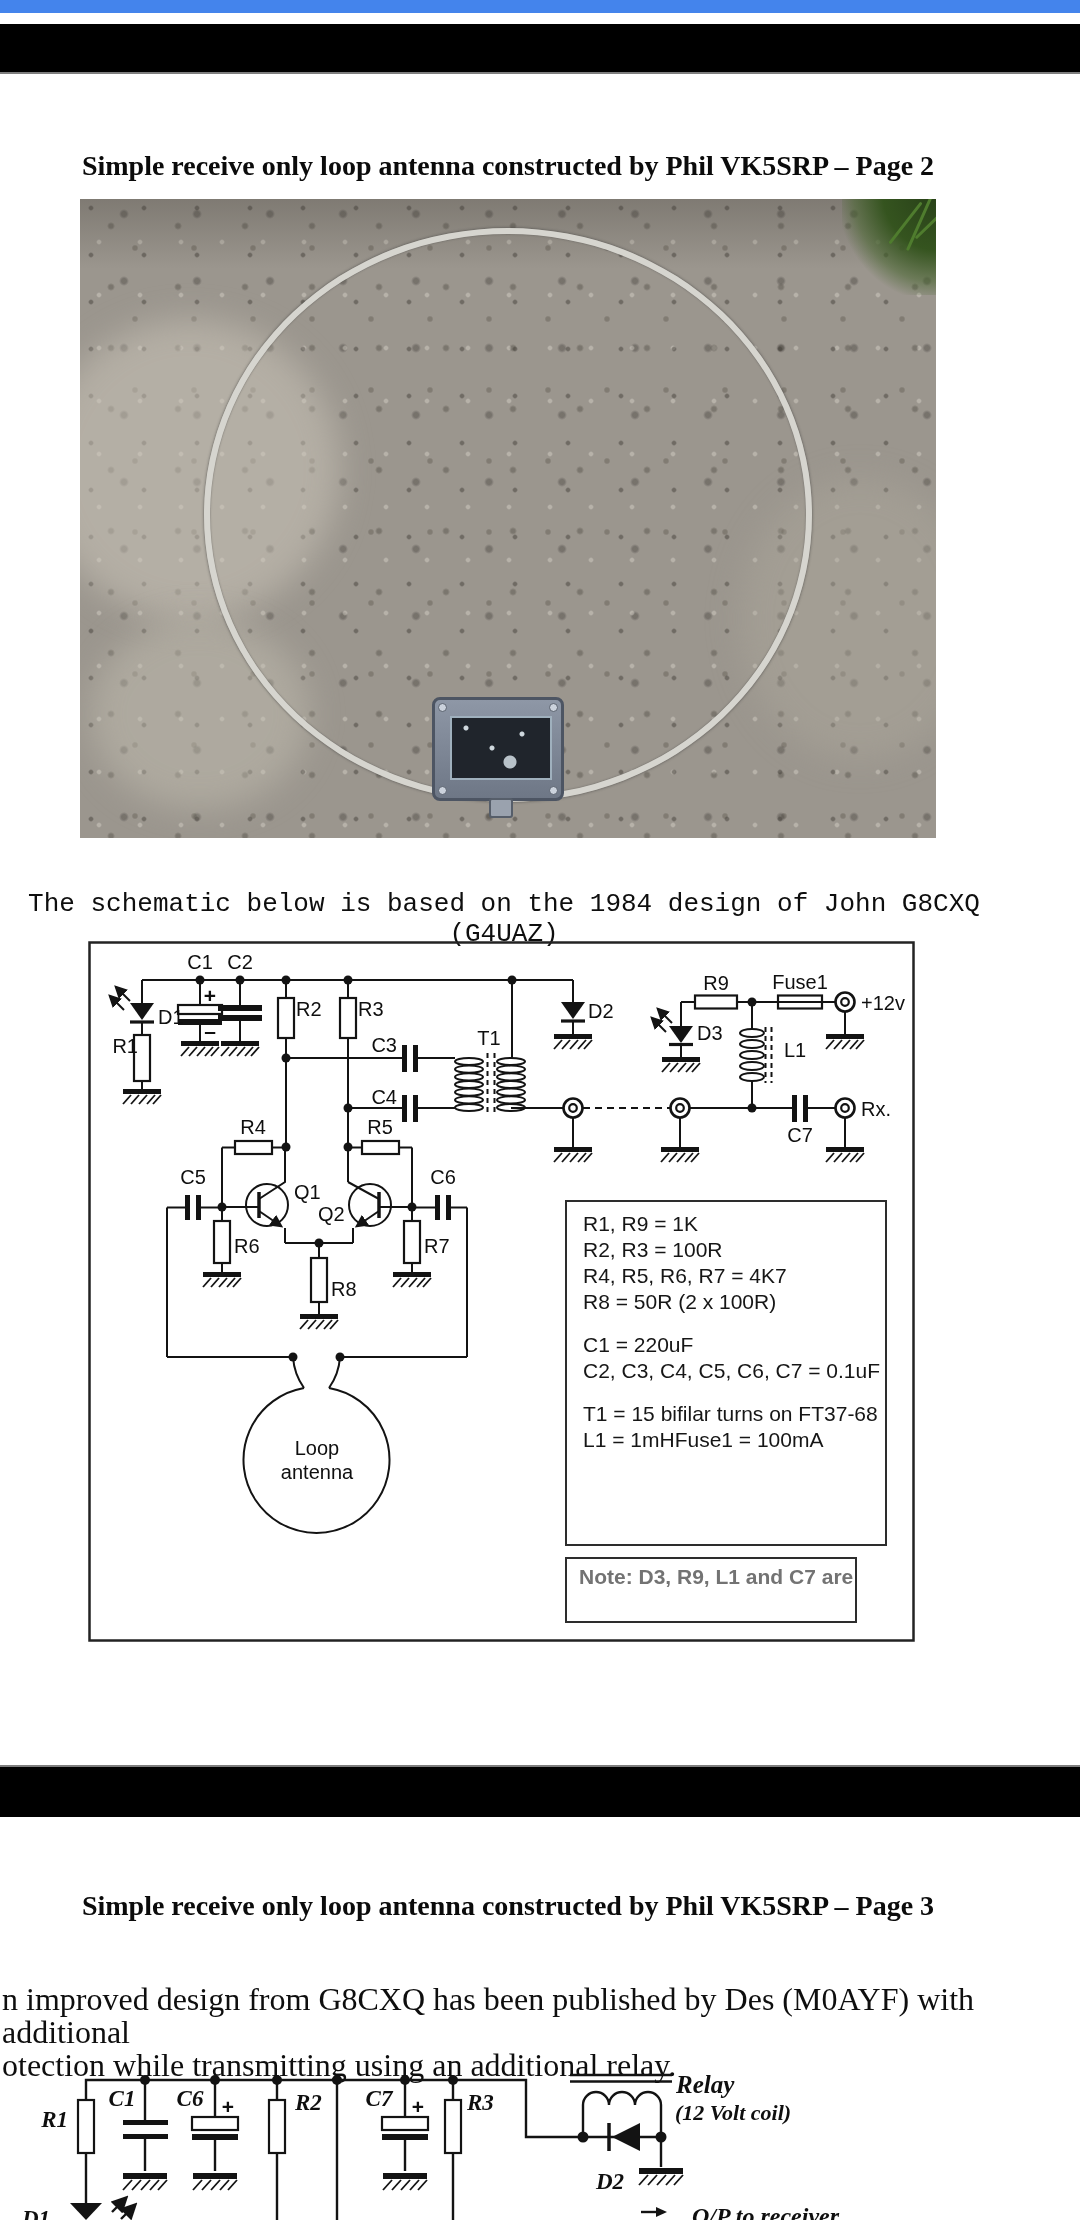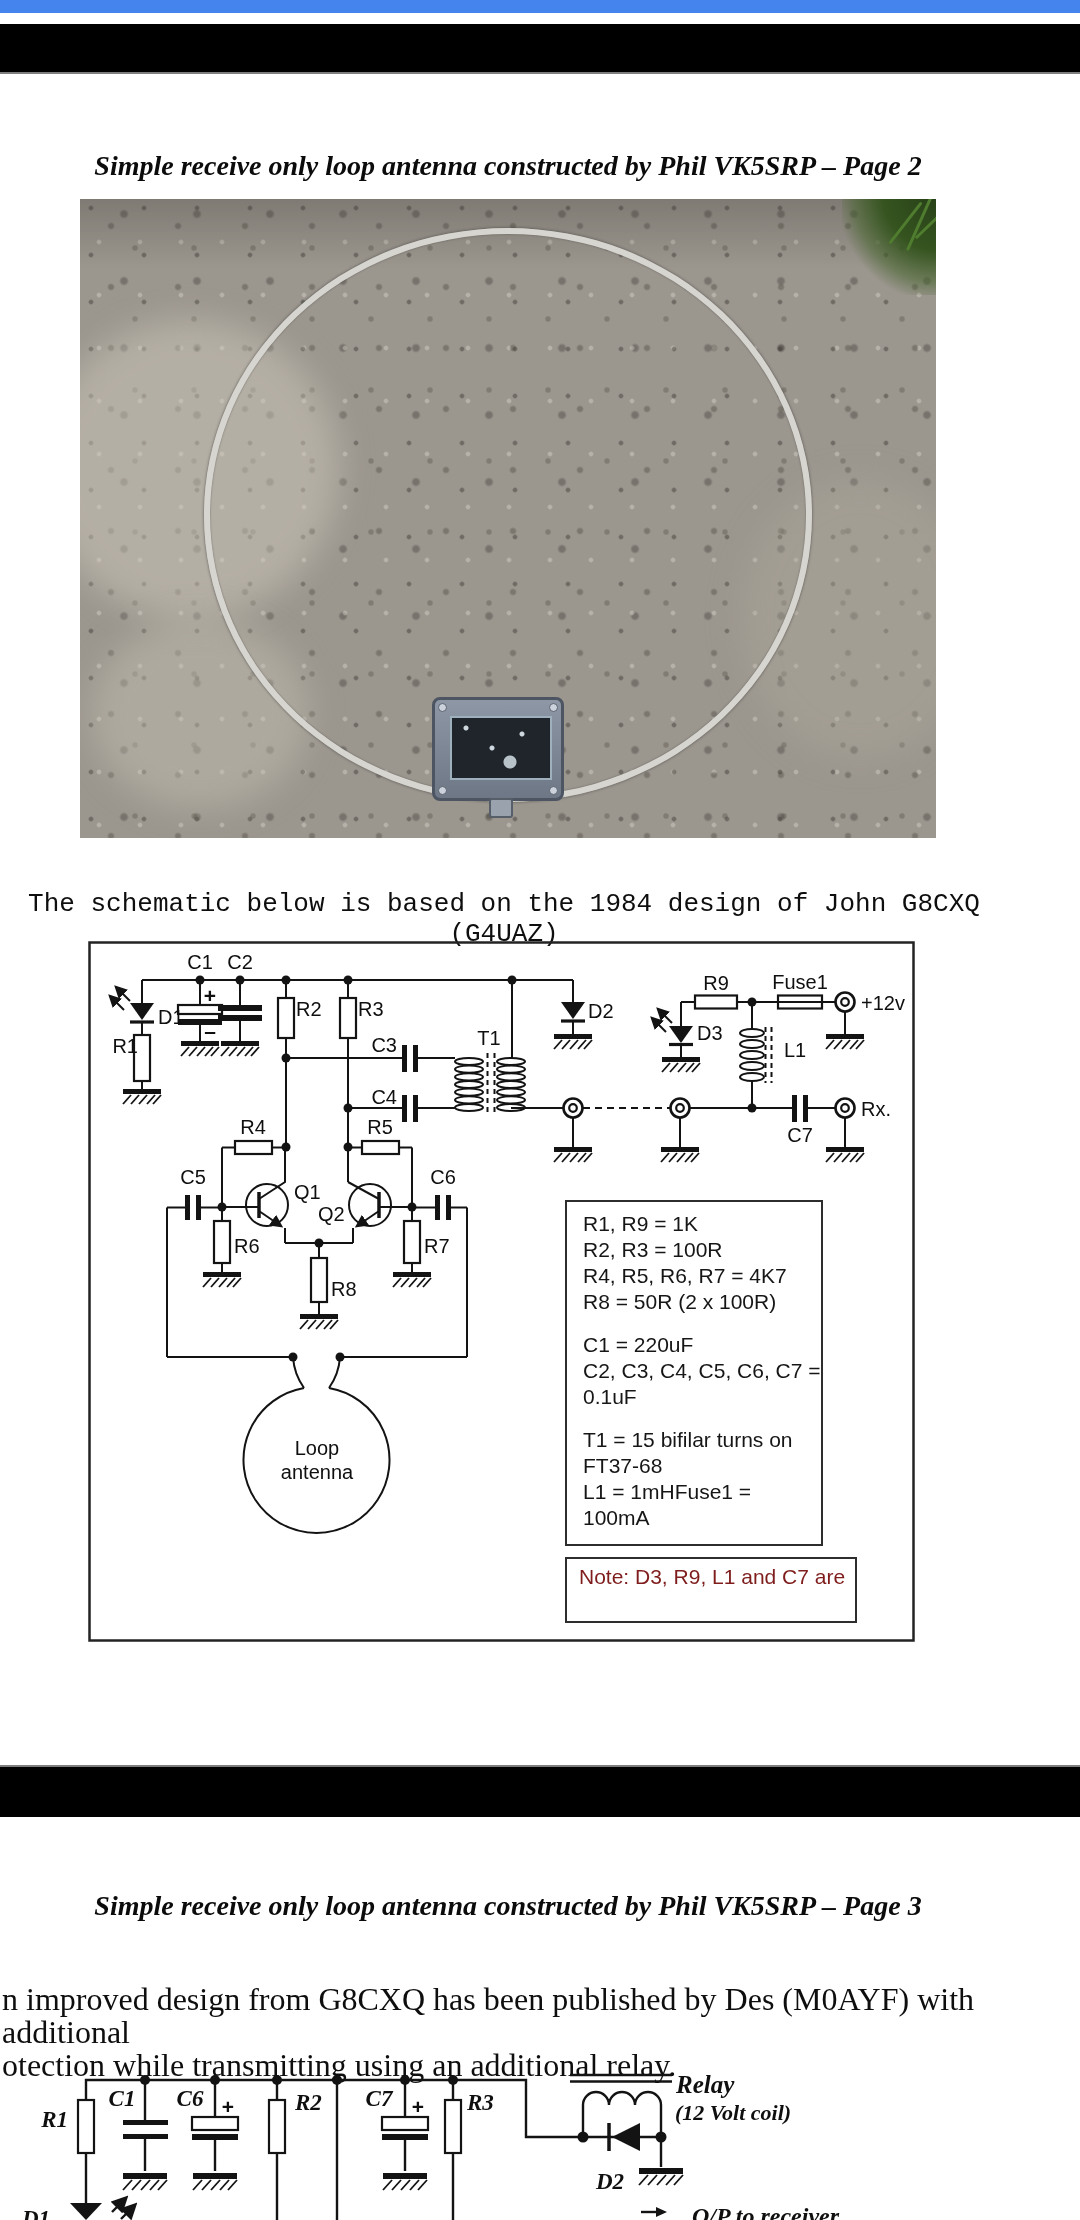--- a/index.html
+++ b/index.html
@@ -4,21 +4,21 @@
 <style>
   html,body{margin:0;padding:0;background:#fff;}
   body{width:1080px;height:2220px;position:relative;overflow:hidden;
        font-family:"Liberation Serif","DejaVu Serif",serif;color:#111;}
   .abs{position:absolute;}
   .accent-bar{left:0;top:0;width:1080px;height:13px;background:#4484ec;}
   .sep-bar{left:0;width:1080px;height:48px;background:#000;}
   .sep-bar.first{top:24px;border-bottom:2px solid #7e7e7e;}
   .sep-bar.second{top:1765px;border-top:2px solid #7e7e7e;height:50px;}
   .doc-title{left:0;width:1016px;text-align:center;font-weight:bold;
-             font-size:28px;line-height:35px;color:#0b0b0b;font-style:italic;}
+             font-size:28px;line-height:35px;color:#0b0b0b;}
   .t2{top:148px;} .t3{top:1888px;}
   .caption{left:0;top:889px;width:1008px;text-align:center;font-size:26px;color:#0e0e0e;font-family:Liberation Mono, monospace;}
   .para{left:2px;top:1983px;width:1075px;font-size:32px;line-height:33px;color:#0e0e0e;}
 
   
   .photo{left:80px;top:199px;width:856px;height:639px;overflow:hidden;background:#9b968e;
     background-image:
       radial-gradient(circle at 11px 9px, rgba(58,54,48,.45) 1.5px, transparent 3px),
       radial-gradient(circle at 31px 27px, rgba(70,66,58,.38) 2px, transparent 4px),
       radial-gradient(circle at 19px 43px, rgba(225,220,210,.4) 1.5px, transparent 3px),
@@ -41,28 +41,28 @@
       radial-gradient(circle at 40px 30px,#cfd8de 2px,transparent 3px),
       radial-gradient(circle at 70px 16px,#cfd8de 2px,transparent 3px),
       radial-gradient(circle at 58px 44px,#b8c2c9 6px,transparent 7px);}
   .screw{width:7px;height:7px;border-radius:50%;background:#cbd2dc;border:1px solid #59616e;}
   .stub{left:54px;top:98px;width:20px;height:16px;background:#9aa2ae;border:2px solid #565e6a;border-radius:3px;}
   .grass{left:762px;top:-8px;width:104px;height:104px;
     background:radial-gradient(ellipse at 90% 0%, #273f18 0%, #35541f 40%, rgba(70,100,45,.55) 62%, transparent 75%);}
   .blade{width:3px;background:#4f7c2e;border-radius:2px;}
 
   
-  .values-box{left:565px;top:1200px;width:258px;height:346px;border:2.5px solid #2d2d2d;
+  .values-box{left:565px;top:1200px;width:322px;height:346px;border:2.5px solid #2d2d2d;
     box-sizing:border-box;padding:9px 0 0 16px;font-family:"Liberation Sans","DejaVu Sans",sans-serif;
     font-size:21px;line-height:26px;color:#161616;}
   .vgroup{margin-bottom:17px;}
   .vrow span:last-child{}
   .note-box{left:565px;top:1557px;width:292px;height:66px;border:2.5px solid #2d2d2d;
     box-sizing:border-box;padding:4px 0 0 12px;font-family:"Liberation Sans","DejaVu Sans",sans-serif;
-    font-size:21px;line-height:27px;color:#7f1d1d;}
+    font-size:21px;line-height:27px;color:#737373;font-weight:bold;}
 
   svg{display:block;}
   .wire{stroke:#131313;stroke-width:2;fill:none;}
   .wire25{stroke:#131313;stroke-width:2.4;fill:none;}
   .comp{fill:#fff;stroke:#131313;stroke-width:2.2;}
   .solid{fill:#131313;stroke:none;}
   .slab{font-family:"Liberation Sans","DejaVu Sans",sans-serif;font-size:20px;fill:#0f0f0f;}
   .slab-b{font-family:"Liberation Sans","DejaVu Sans",sans-serif;font-size:21px;font-weight:bold;fill:#0f0f0f;}
   .ser{font-family:"Liberation Serif","DejaVu Serif",serif;font-weight:bold;font-style:italic;fill:#0f0f0f;}
   .f23{font-size:23px;} .f25{font-size:25px;} .f22{font-size:22px;} .f24{font-size:24px;}

